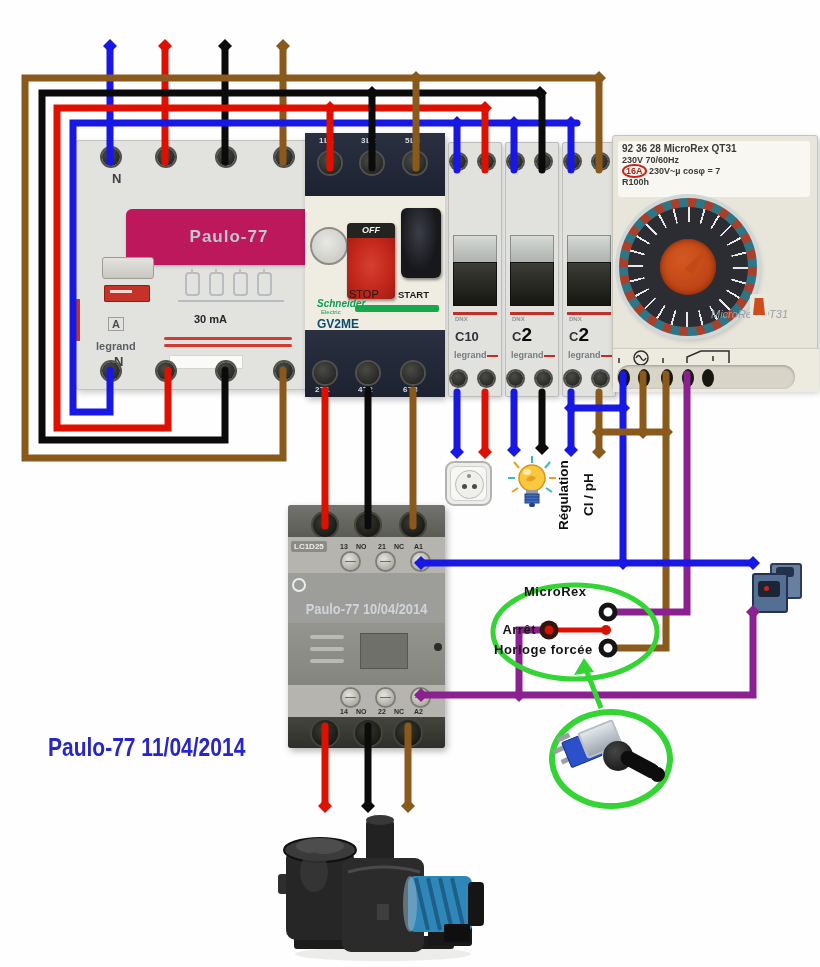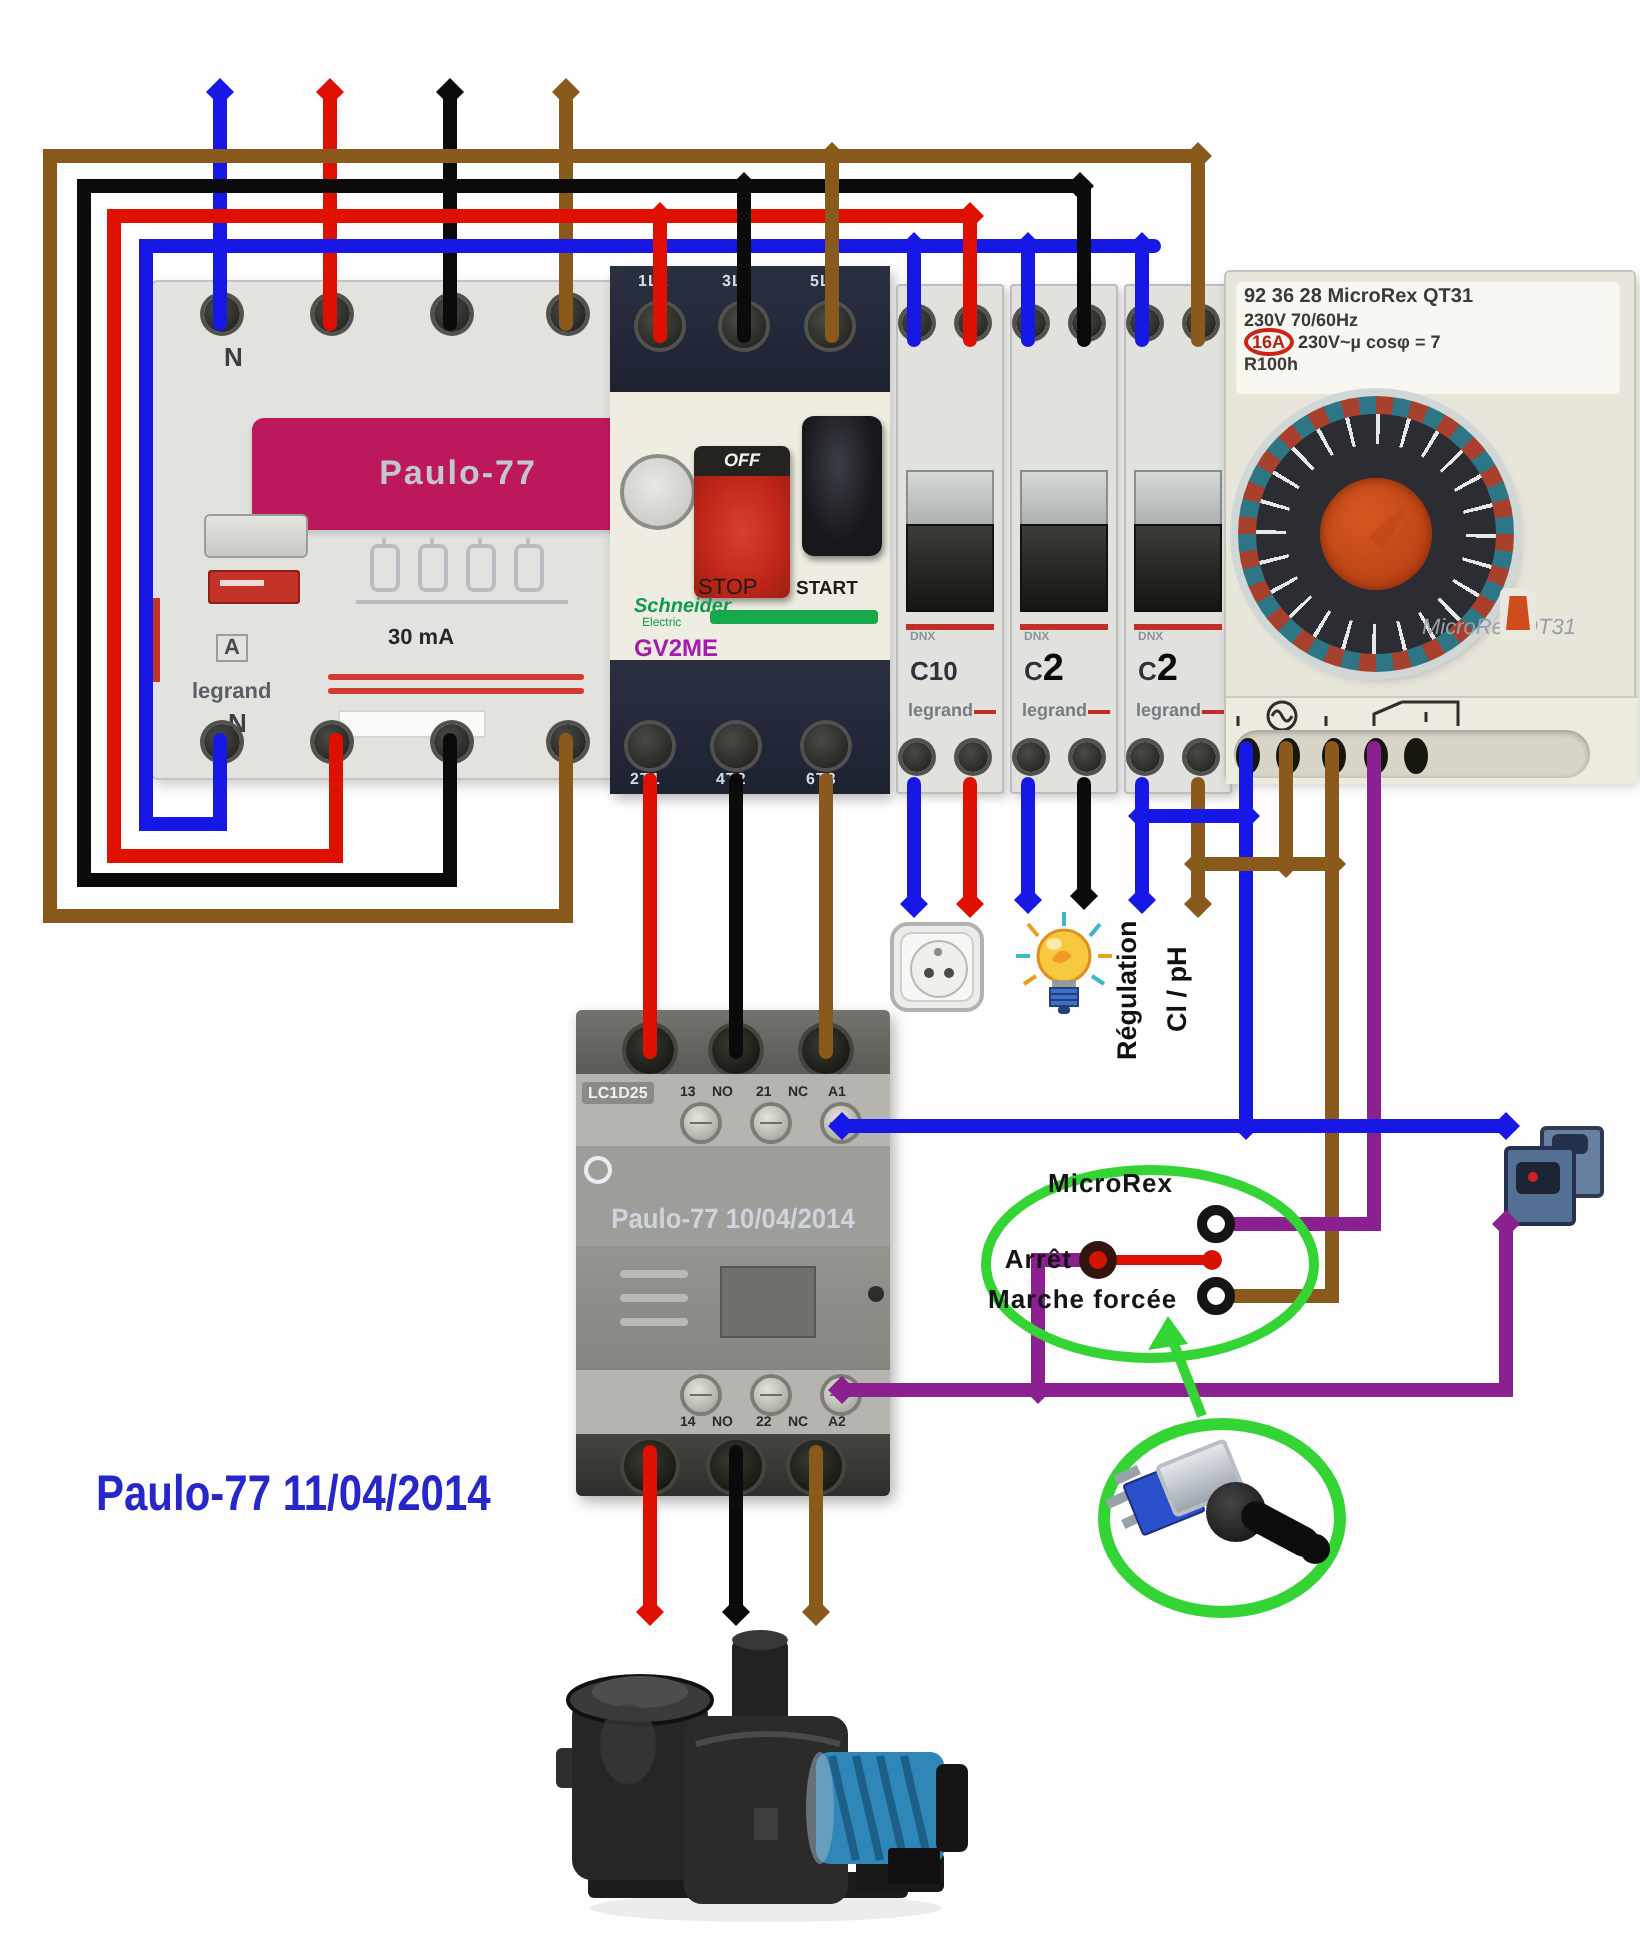--- a/index.html
+++ b/index.html
@@ -171,21 +171,21 @@
     <div class="btn-stop">
       <div class="cap">OFF</div>
       <div class="body"></div>
     </div>
     <div class="btn-start"></div>
     <div class="abs" style="left:44px;top:155px;font-weight:normal;font-size:11px;color:#1c1c1a;">STOP</div>
     <div class="abs" style="left:93px;top:156px;font-weight:bold;font-size:9.5px;color:#1c1c1a;">START</div>
     <div class="abs" style="left:12px;top:165px;color:#0f9c4f;font-weight:bold;font-style:italic;font-size:10px;">Schneider</div>
     <div class="abs" style="left:16px;top:176px;color:#0f9c4f;font-size:6px;">Electric</div>
     <div class="abs" style="left:50px;top:172px;width:84px;height:7px;background:#18a84c;border-radius:2px;"></div>
-    <div class="abs" style="left:12px;top:184px;color:#a21caf;font-weight:bold;font-size:12px;">GV2ME</div>
+    <div class="abs" style="left:12px;top:184px;color:#0c4a6e;font-weight:bold;font-size:12px;">GV2ME</div>
     <div class="blk" style="top:197px;height:67px;">
       <div class="screw" style="left:9px;top:32px;width:22px;height:22px;"></div>
       <div class="screw" style="left:52px;top:32px;width:22px;height:22px;"></div>
       <div class="screw" style="left:97px;top:32px;width:22px;height:22px;"></div>
       <span class="tlabel" style="left:10px;top:55px;">2T1</span>
       <span class="tlabel" style="left:53px;top:55px;">4T2</span>
       <span class="tlabel" style="left:98px;top:55px;">6T3</span>
     </div>
   </div>
 
@@ -353,21 +353,21 @@
       <circle cx="148" cy="34" r="7" fill="#ffffff" stroke="#141414" stroke-width="5"></circle>
       <circle cx="148" cy="70" r="7" fill="#ffffff" stroke="#141414" stroke-width="5"></circle>
       <circle cx="89" cy="52" r="9.5" fill="#33150f"></circle>
       <circle cx="89" cy="52" r="4.5" fill="#d41400"></circle>
       <circle cx="146" cy="52" r="5" fill="#d41400"></circle>
       <line x1="141" y1="130" x2="127" y2="94" stroke="#35d435" stroke-width="5"></line>
       <polygon points="124,80 114,97 134,94" fill="#35d435"></polygon>
     </svg>
     <div class="poslabel" style="left:64px;top:6px;">MicroRex</div>
     <div class="poslabel" style="left:2px;top:44px;width:74px;text-align:right;">Arrêt</div>
-    <div class="poslabel" style="left:34px;top:64px;">Marche forcée</div>
+    <div class="poslabel" style="left:34px;top:64px;">Horloge forcée</div>
   </div>
 
   <div id="toggle" class="abs z50">
     <div class="ring"></div>
     <div class="abs" style="left:12px;top:30px;width:13px;height:5px;background:#98a0a8;transform:rotate(-25deg);"></div>
     <div class="abs" style="left:8px;top:42px;width:13px;height:5px;background:#98a0a8;transform:rotate(-25deg);"></div>
     <div class="abs" style="left:16px;top:52px;width:13px;height:5px;background:#98a0a8;transform:rotate(-25deg);"></div>
     <div class="abs" style="left:20px;top:30px;width:32px;height:26px;background:#2b50cc;border:1px solid #1a2f80;border-radius:2px;transform:rotate(-22deg);"></div>
     <div class="abs" style="left:36px;top:20px;width:38px;height:28px;background:linear-gradient(#e8ecf0,#97a0a9);border-radius:3px;transform:rotate(-22deg);box-shadow:inset 0 0 0 2px #b7bec6;"></div>
     <div class="abs" style="left:58px;top:36px;width:30px;height:30px;border-radius:50%;background:radial-gradient(circle at 40% 35%,#454545,#0e0e0e);"></div>

